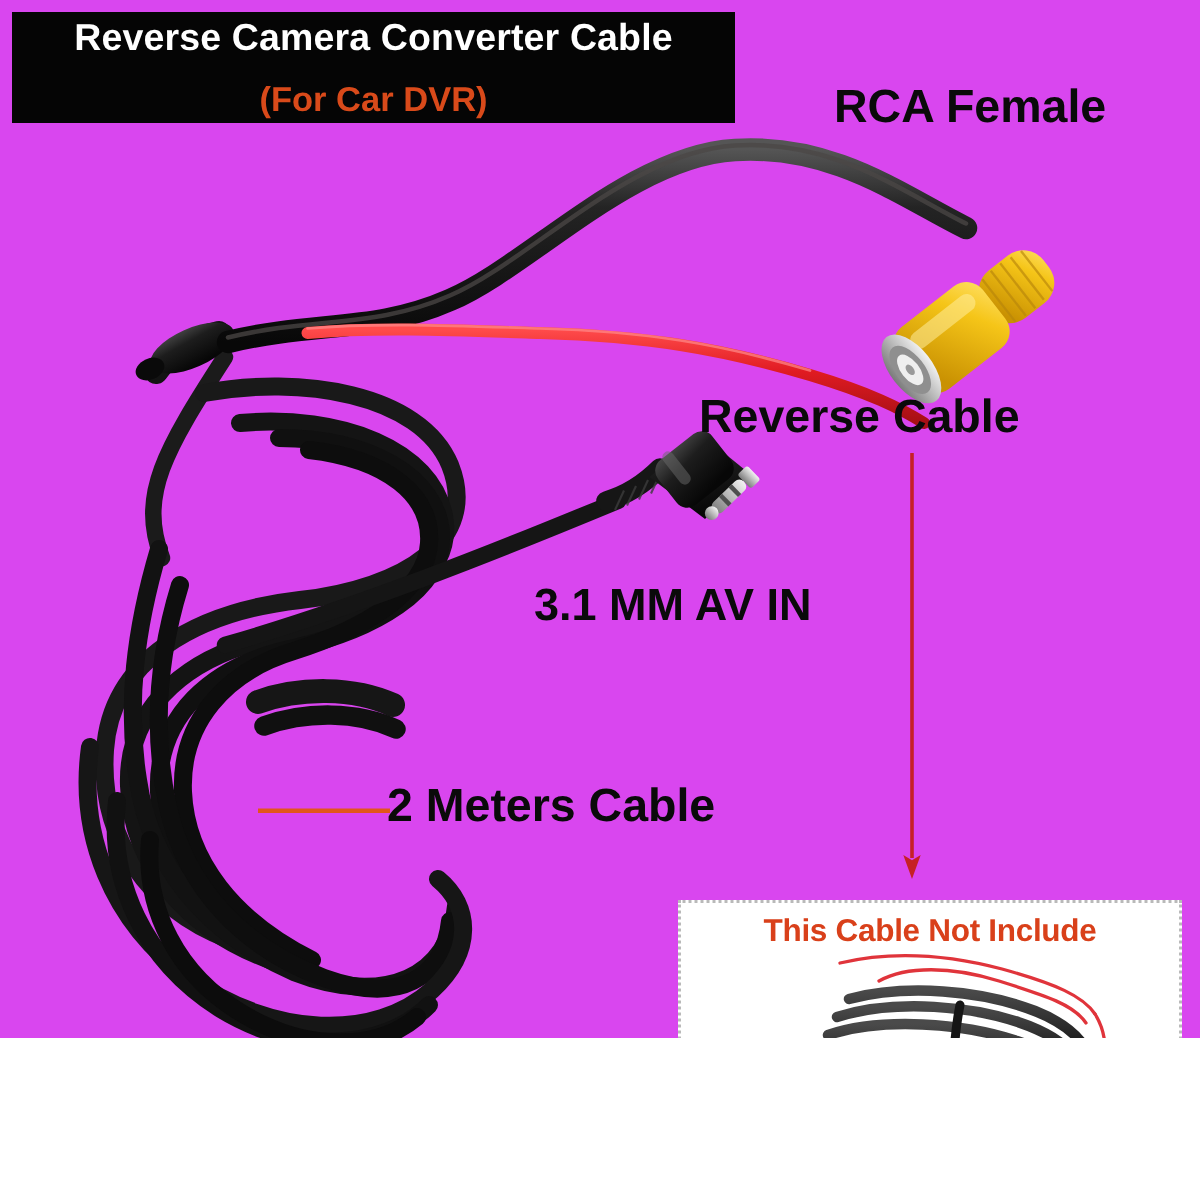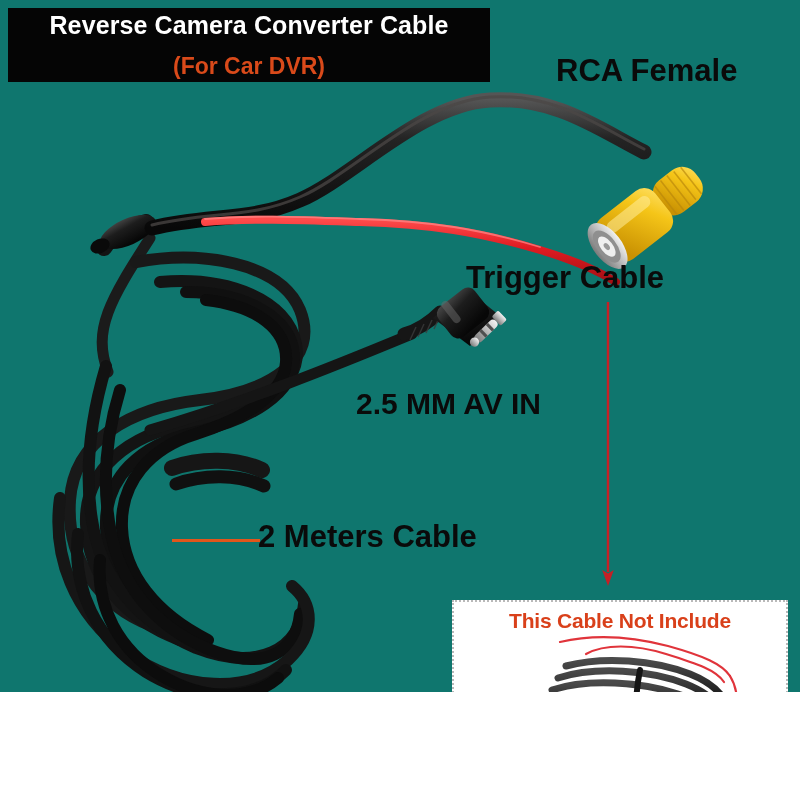--- a/index.html
+++ b/index.html
@@ -5,21 +5,21 @@
 <style>
   html, body {
     margin: 0;
     padding: 0;
     background: #ffffff;
   }
   #stage {
     position: relative;
     width: 800px;
     height: 692px;
-    background: #0f766e;
+    background: #d946ef;
     overflow: hidden;
     font-family: "Liberation Sans", sans-serif;
   }
 
   
   #title-banner {
     position: absolute;
     left: 8px;
     top: 8px;
     width: 482px;
@@ -223,23 +223,23 @@
     </g>
   </svg>
 
   <div id="title-banner">
     <div id="title-main">Reverse Camera Converter Cable</div>
     <div id="title-sub">(For Car DVR)</div>
   </div>
 
   <div class="callout" id="label-rca-female">RCA Female</div>
 
-  <div class="callout" id="label-trigger">Trigger Cable</div>
-
-  <div class="callout" id="label-av-in">2.5 MM AV IN</div>
+  <div class="callout" id="label-trigger">Reverse Cable</div>
+
+  <div class="callout" id="label-av-in">3.1 MM AV IN</div>
 
   <div class="callout" id="label-meters">2 Meters Cable</div>
 
   <div id="meters-leader"></div>
 
   <svg id="red-arrow" viewBox="0 0 30 290">
     <line x1="14" y1="2" x2="14" y2="272" stroke="#C62026" stroke-width="2.4"></line>
     <polygon points="14,286 8.2,270 14,273.5 19.8,270" fill="#C62026"></polygon>
   </svg>
 

